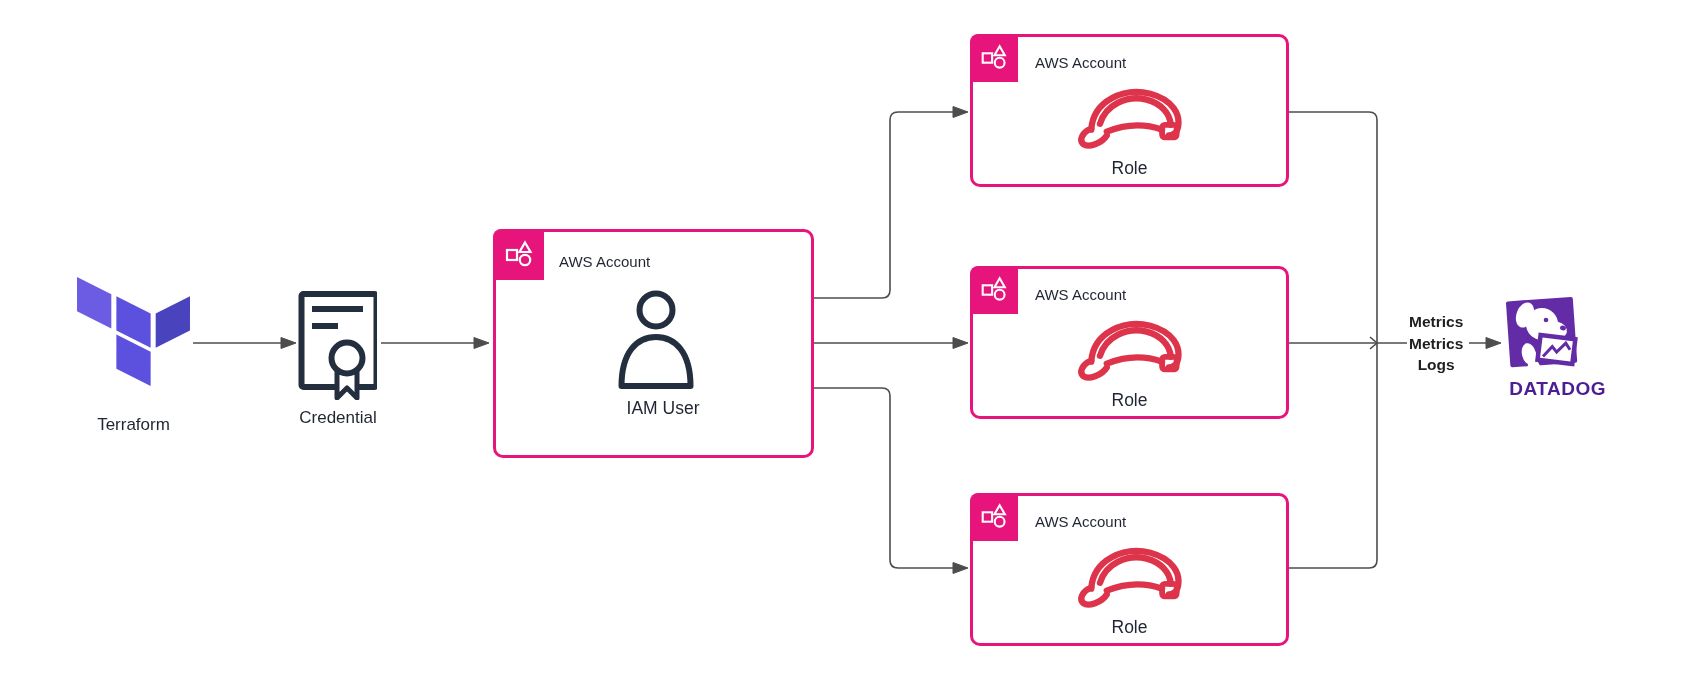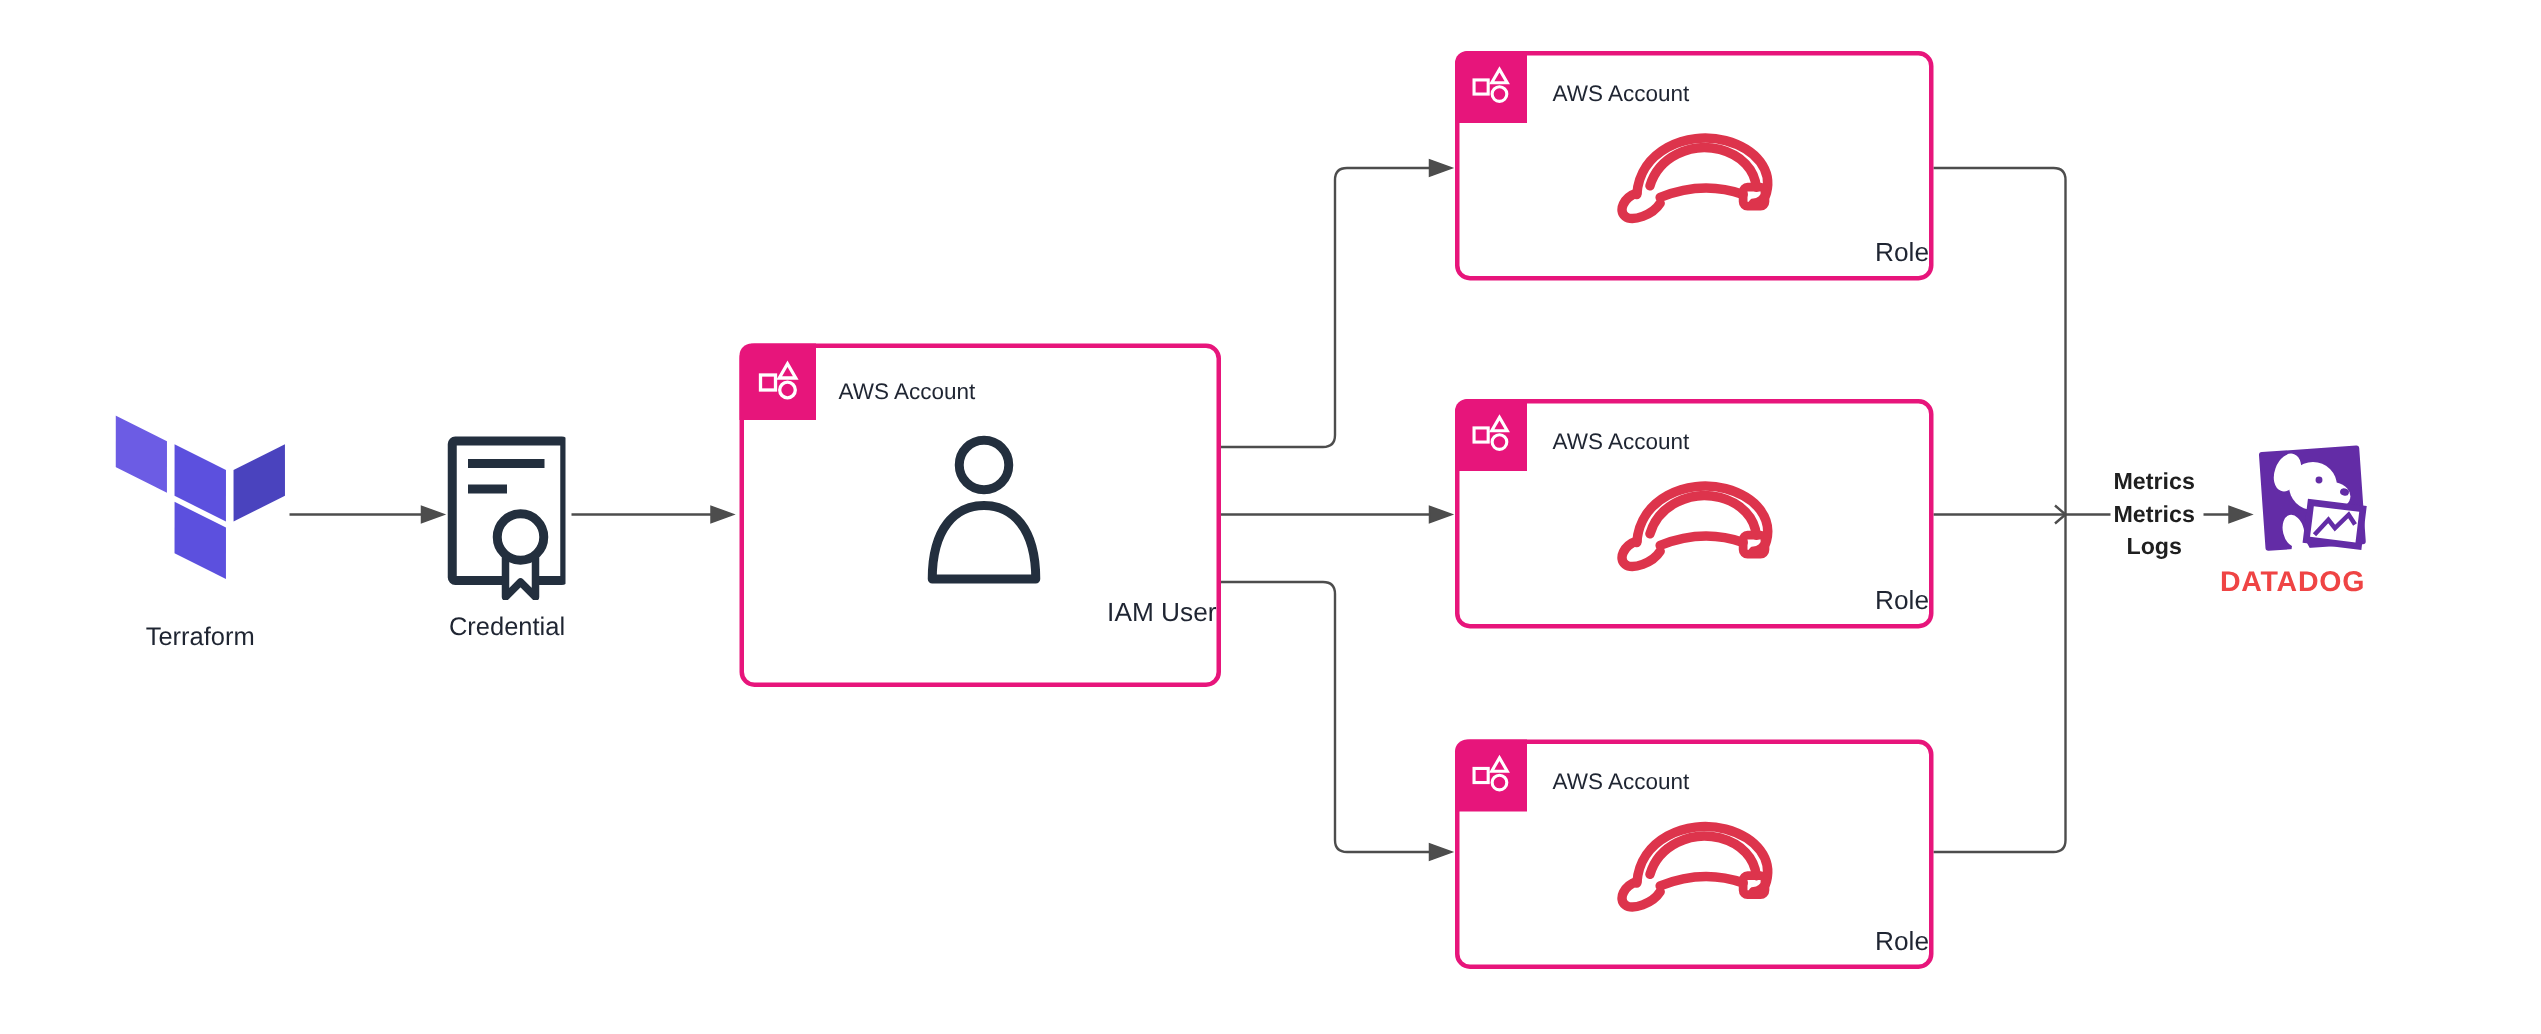--- a/index.html
+++ b/index.html
@@ -21,31 +21,31 @@
   }
   .acct-badge {
     position: absolute; left: -3px; top: -3px; background: #E7157B;
     border-radius: 8px 0 0 0; display: flex; align-items: center; justify-content: center;
   }
   .badge-50 { width: 51px; height: 51px; }
   .badge-46 { width: 48px; height: 48px; }
   .acct-title { position: absolute; font-size: 15px; color: #1F2532; white-space: nowrap; }
   .iam-box .acct-title { left: 63px; top: 21px; }
   .role-box .acct-title { left: 62px; top: 17px; }
-  .item-label { position: absolute; left: 0; width: 100%; text-align: right; font-size: 17.5px; color: #1F2532; }
+  .item-label { position: absolute; left: 0; width: 100%; text-align: center; font-size: 17.5px; color: #1F2532; }
 
   .edge-label {
     position: absolute; left: 1407px; top: 310px; background: #ffffff;
     font-size: 15.5px; font-weight: 700; line-height: 21.5px; color: #1f1f1f;
     padding: 1px 6px 1px 2px; text-align: center;
   }
 
   .dd-wordmark {
-    position: absolute; left: 1480px; top: 378px; width: 126px; text-align: left;
-    color: #ef4444; font-size: 19px; font-weight: 800; letter-spacing: 0.5px; white-space: nowrap;
+    position: absolute; left: 1480px; top: 378px; width: 126px; text-align: right;
+    color: #4c1d95; font-size: 19px; font-weight: 800; letter-spacing: 0.5px; white-space: nowrap;
   }
 
   svg { display: block; }
 </style>
 </head>
 <body>
 
 <div id="canvas">
 
   <svg id="wires" width="1694" height="689" viewBox="0 0 1694 689">

